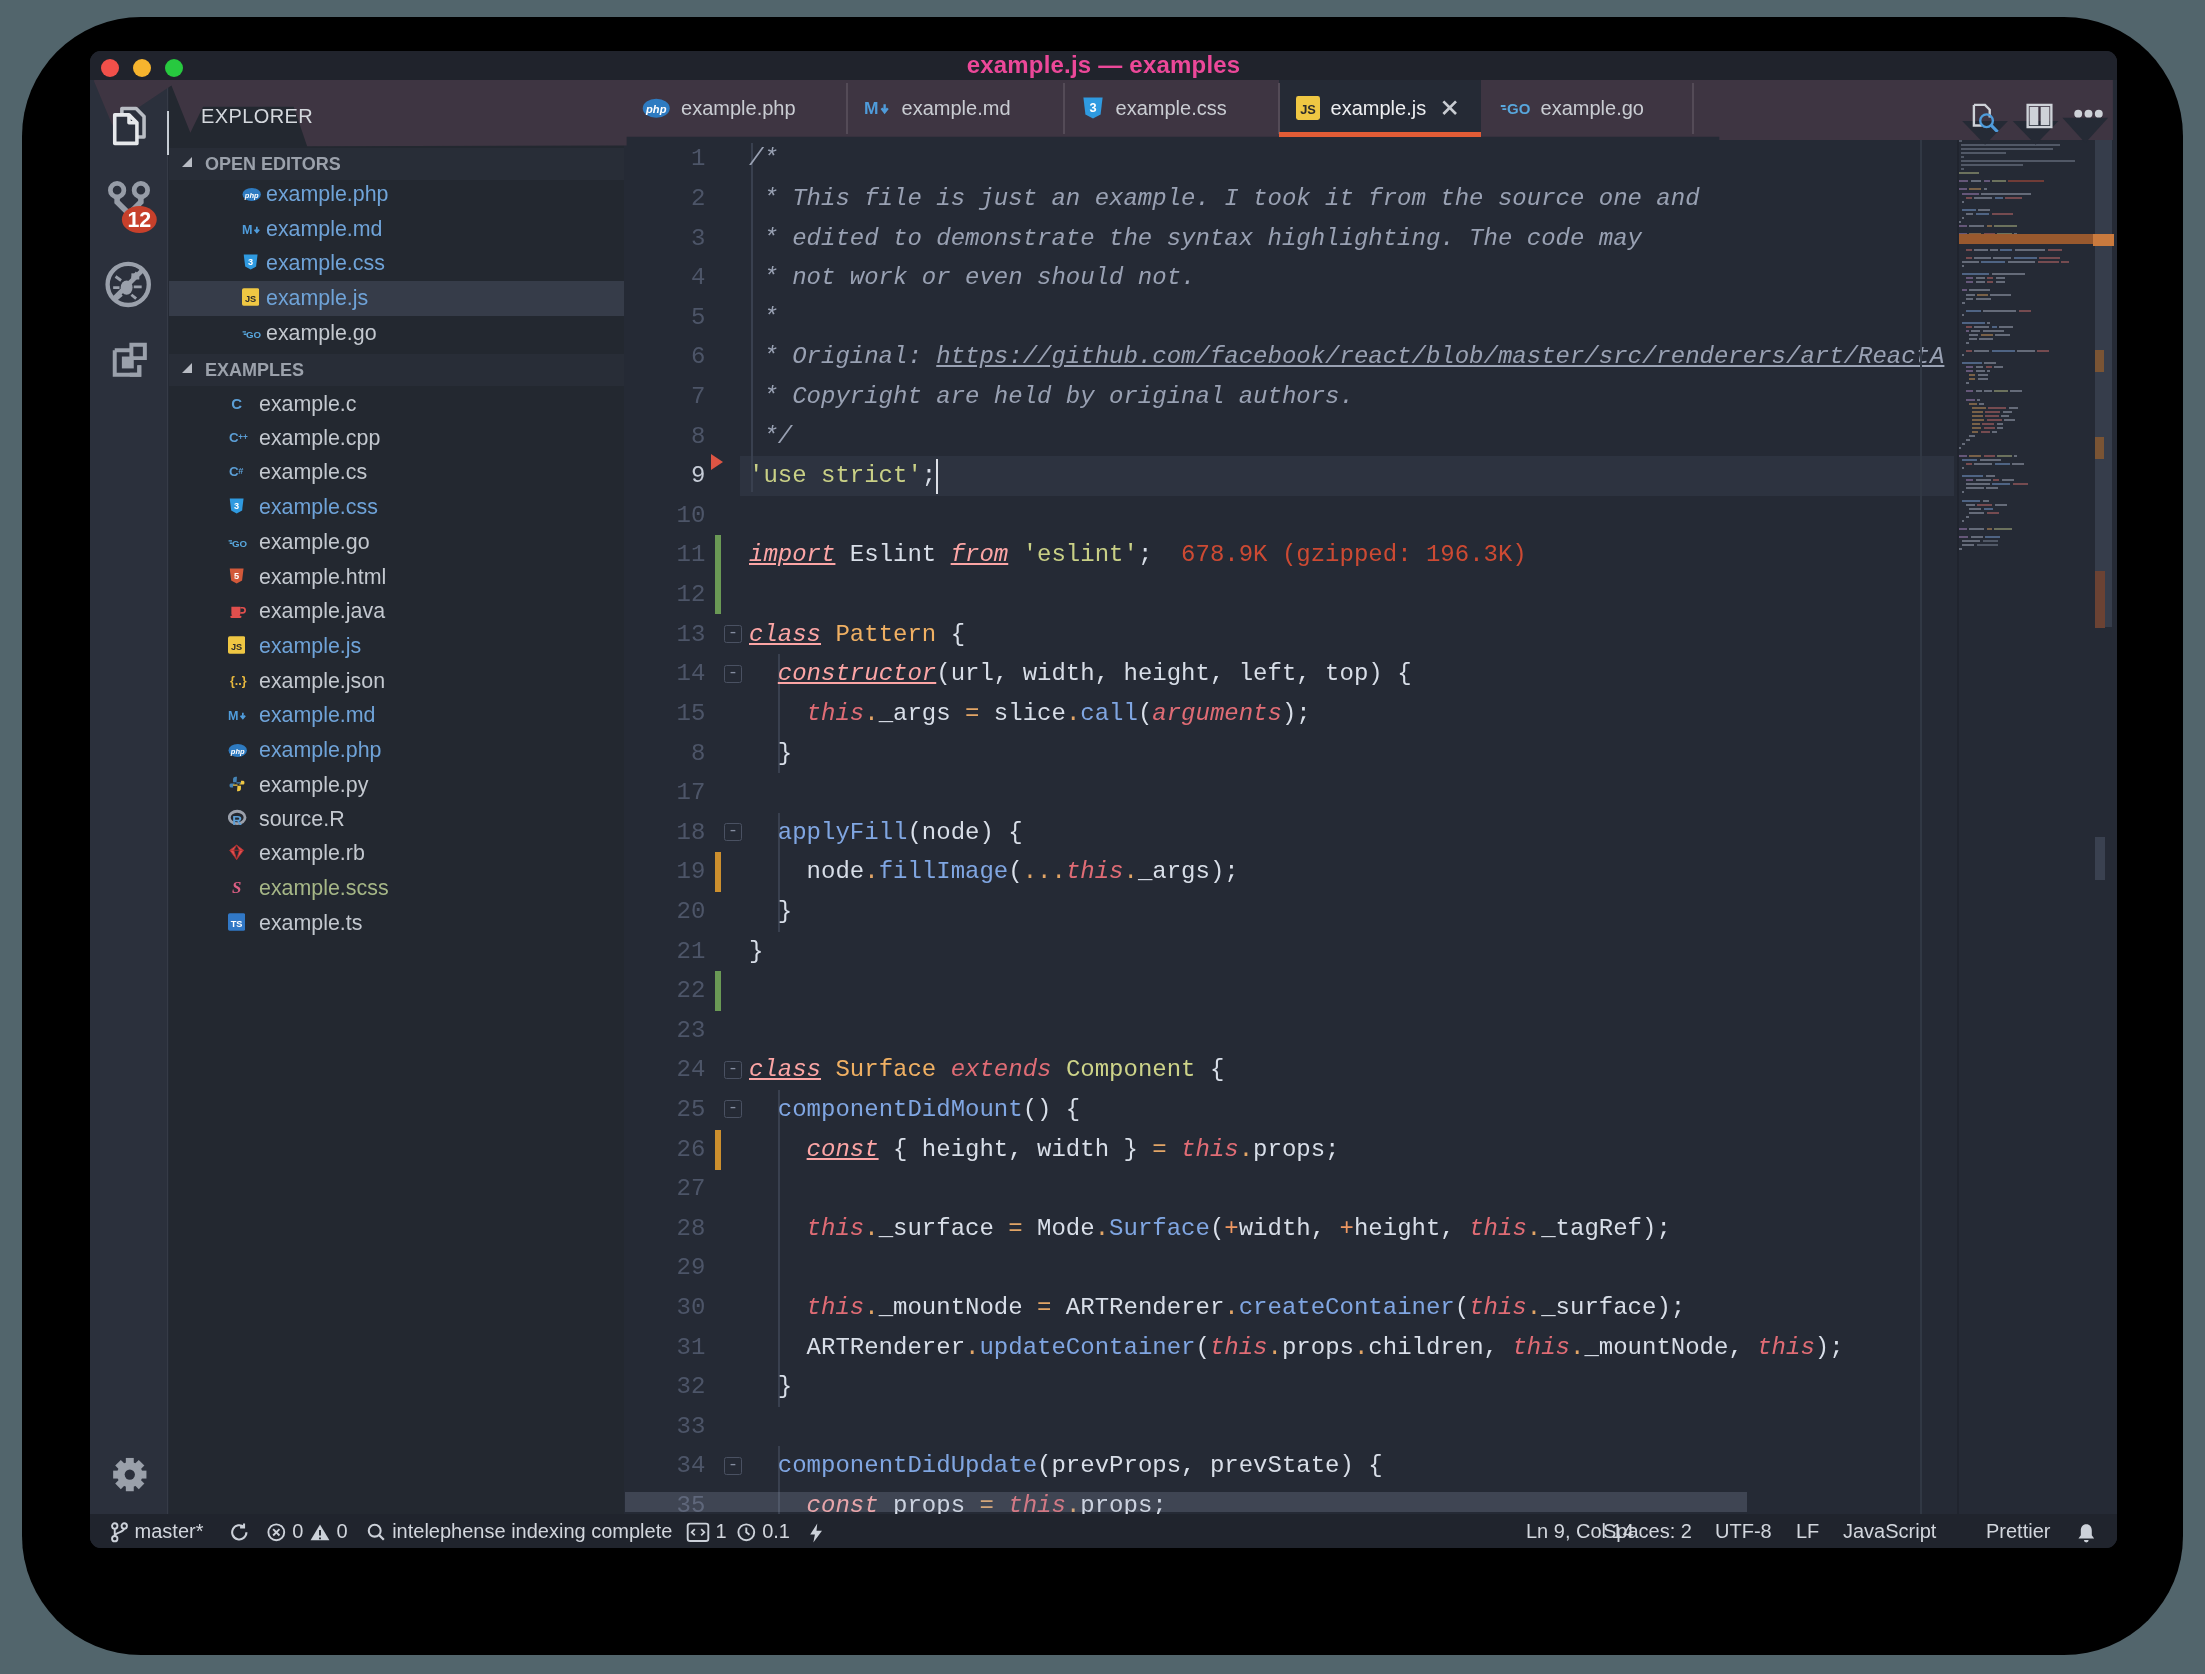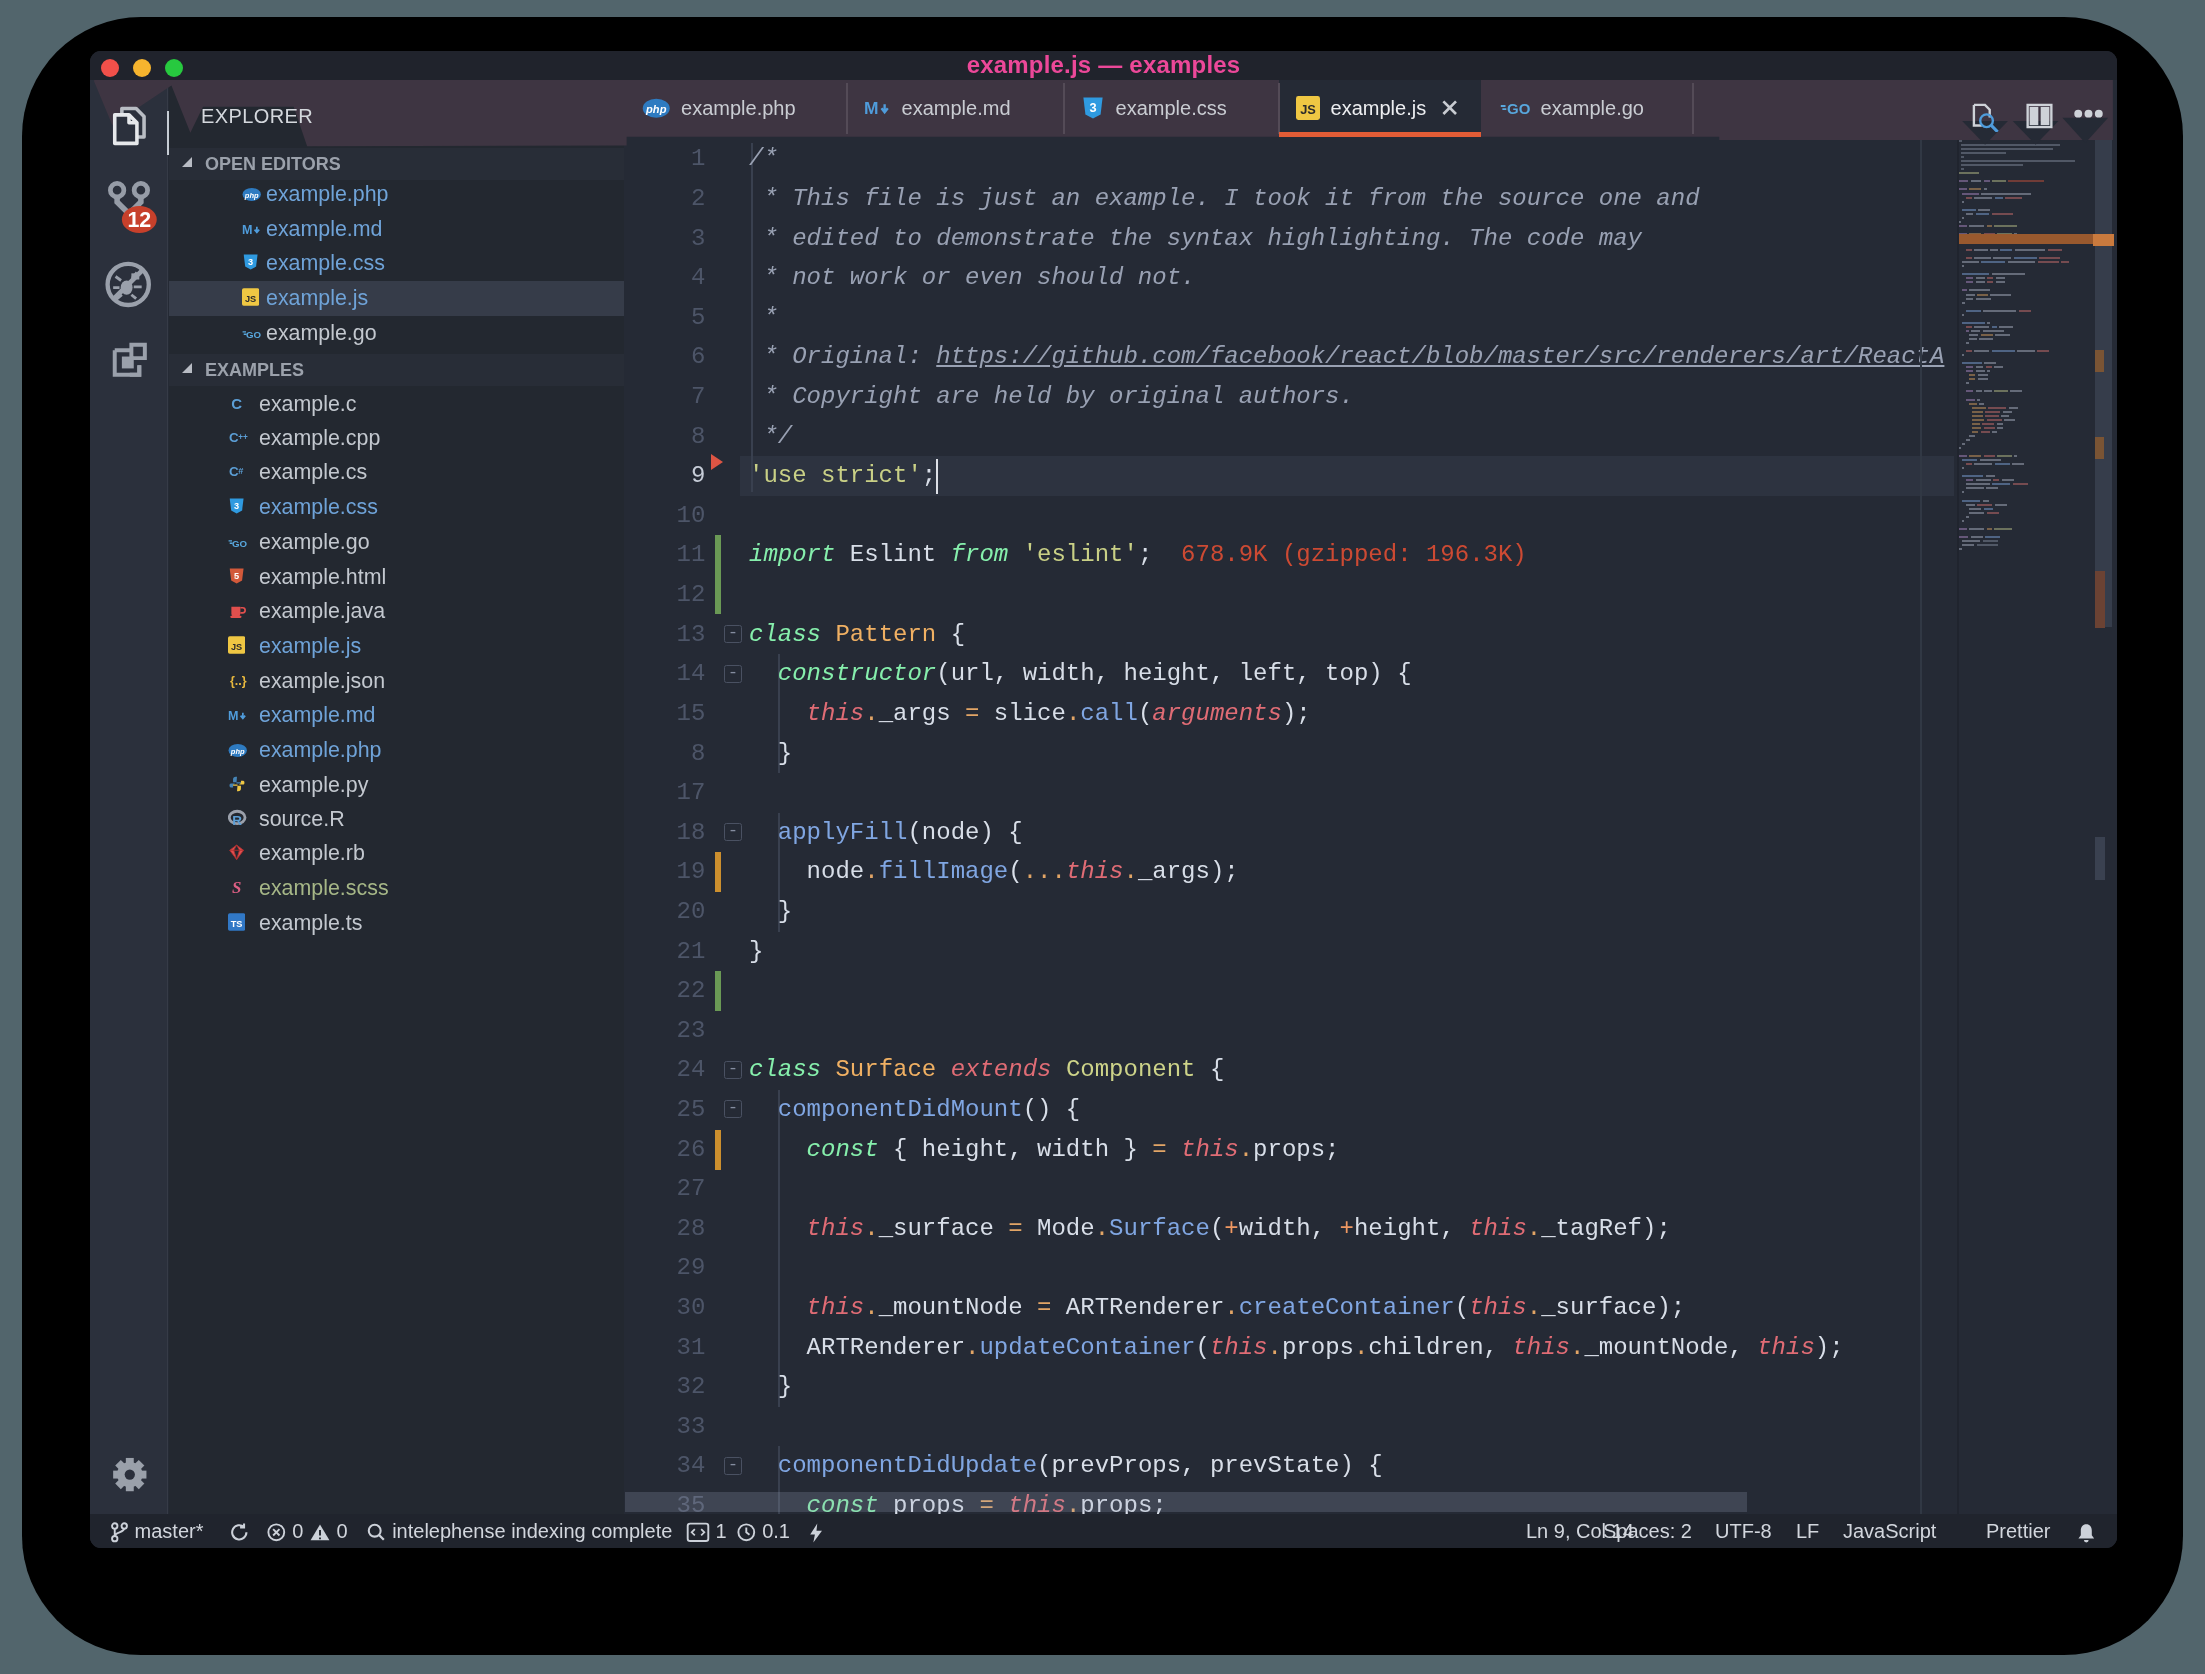--- a/index.html
+++ b/index.html
@@ -40,21 +40,21 @@
   .row.sel { background:#363c49; }
 
   .editor { position:absolute; left:535px; top:28.5px; width:1492px; height:1435px; background:#252a35; overflow:hidden; }
   .lnum { position:absolute; left:17.4px; width:63px; text-align:right; color:#4d5568; font-family:"Liberation Mono", monospace; font-size:24px; line-height:40px; }
   .codeline { position:absolute; left:124px; font-family:"Liberation Mono", monospace; font-size:24px; line-height:40px; white-space:pre; color:#d8dee8; }
   .curline { position:absolute; left:115px; top:376px; width:1214px; height:40px; background:#2d3340; }
   .gitbar { position:absolute; left:90px; width:5.5px; }
   .fold { position:absolute; left:99px; width:18px; height:18px; border:1.6px solid #4a5162; border-radius:2.4px; color:#858da0; font-size:17.4px; line-height:14.3px; text-align:center; font-family:"Liberation Mono", monospace; }
   .iguide { position:absolute; width:1.6px; background:#39404f; }
   .cm { color:#99a1b3; font-style:italic; }
-  .kw { color:#86efac; font-style:italic; }
+  .kw { color:#fca5a5; font-style:italic;text-decoration:underline; }
   .red { color:#e06c75; font-style:italic; }
   .fn { color:#80a6e2; }
   .cls { color:#f0b063; }
   .str { color:#c9d086; }
   .op { color:#e2a566; }
   .op2 { color:#ef9862; }
   .cost { color:#cd4a33; }
   .grn { color:#cdd389; }
 
   .statusbar { position:absolute; left:0; top:1463px; width:100%; height:34px; background:#20242d; color:#d2d6dd; font-size:20px; }

